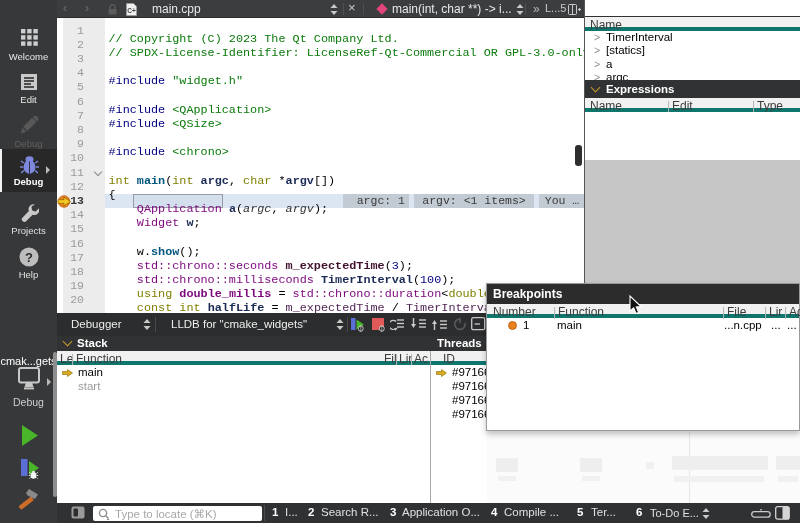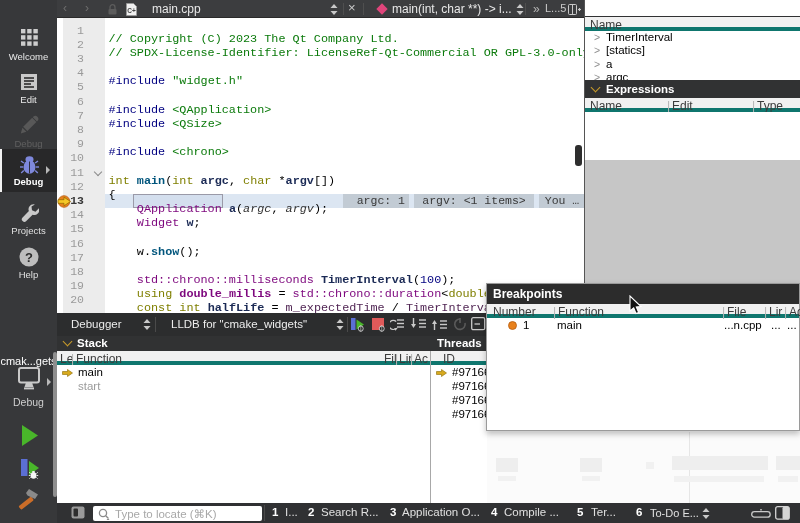--- a/index.html
+++ b/index.html
@@ -109,20 +109,21 @@
     <div class="cl" style="top:19.8px"><span class="cmt">// SPDX-License-Identifier: LicenseRef-Qt-Commercial OR GPL-3.0-only</span></div>
     <div class="cl" style="top:48.2px"><span class="pp">#include</span> <span class="str">"widget.h"</span></div>
     <div class="cl" style="top:76.6px"><span class="pp">#include</span> <span class="str">&lt;QApplication&gt;</span></div>
     <div class="cl" style="top:90.8px"><span class="pp">#include</span> <span class="str">&lt;QSize&gt;</span></div>
     <div class="cl" style="top:147.6px"><span class="kw">int</span> <span class="fn">main</span>(<span class="kw">int</span> <span class="lv">argc</span>, <span class="kw">char</span> *<span class="lv">argv</span>[])</div>
     <div class="cl" style="top:119.2px"><span class="pp">#include</span> <span class="str">&lt;chrono&gt;</span></div>
     <div class="cl" style="top:161.8px">{</div>
     <div class="cl" style="top:176px">    <span class="typ">QApplication</span> <span class="lv">a</span>(<span class="lvi">argc</span>, <span class="lvi">argv</span>);</div>
     <div class="cl" style="top:190.2px">    <span class="typ">Widget</span> <span class="lv">w</span>;</div>
     <div class="cl" style="top:218.6px">    w.<span class="fn">show</span>();</div>
+    <div class="cl" style="top:232.8px">    <span class="typ">std::chrono::seconds</span> <span class="lv" style="color:#42112e">m_expectedTime</span>(<span class="num">3</span>);</div>
     <div class="cl" style="top:247px">    <span class="typ">std::chrono::milliseconds</span> <span class="lv">TimerInterval</span>(<span class="num">100</span>);</div>
     <div class="cl" style="top:261.2px">    <span class="kw">using</span> <span class="typ" style="font-weight:bold">double_millis</span> = <span class="typ">std::chrono::duration</span>&lt;<span class="kw">double</span>, <span class="typ">std::milli</span>&gt;;</div>
     <div class="cl" style="top:275.4px">    <span class="kw">const</span> <span class="kw">int</span> <span class="lv">halfLife</span> = <span class="mv">m_expectedTime</span> / <span class="mv">TimerInterval</span>;</div>
     <div class="cl" style="top:289.6px">    <span class="typ">std::chrono::duration</span> d2;</div>
 
     <svg class="abs" style="left:0px;top:176.5px" width="15" height="13" viewBox="0 0 15 13">
       <circle cx="7" cy="6.5" r="5.8" fill="#e8811c" stroke="#b65d10" stroke-width="0.8"></circle>
       <path d="M1 4.7 h6 V2.2 L13.5 6.5 L7 10.8 V8.3 H1 Z" fill="#f5c727" stroke="#8c6a00" stroke-width="0.7"></path>
     </svg>
 

